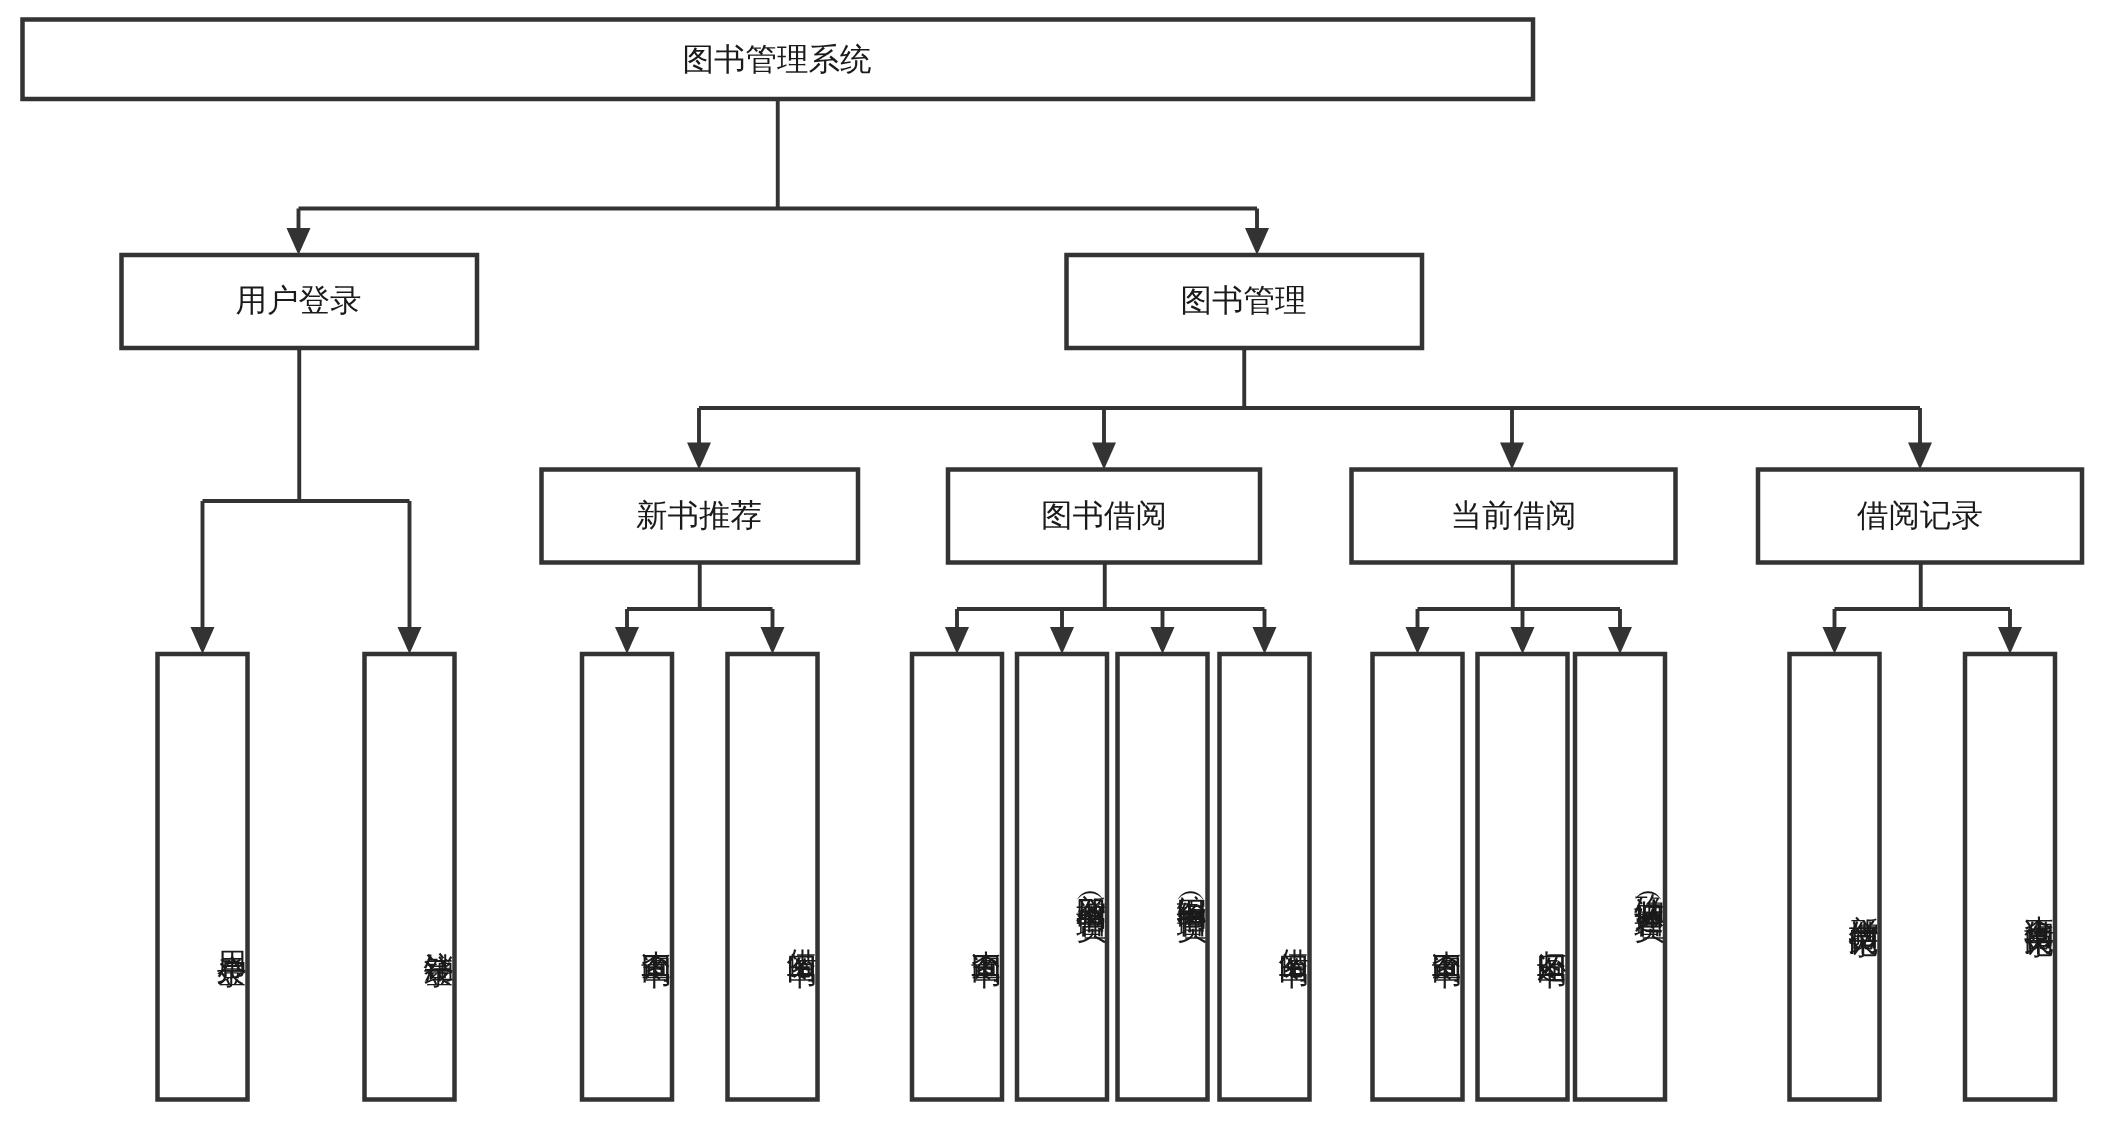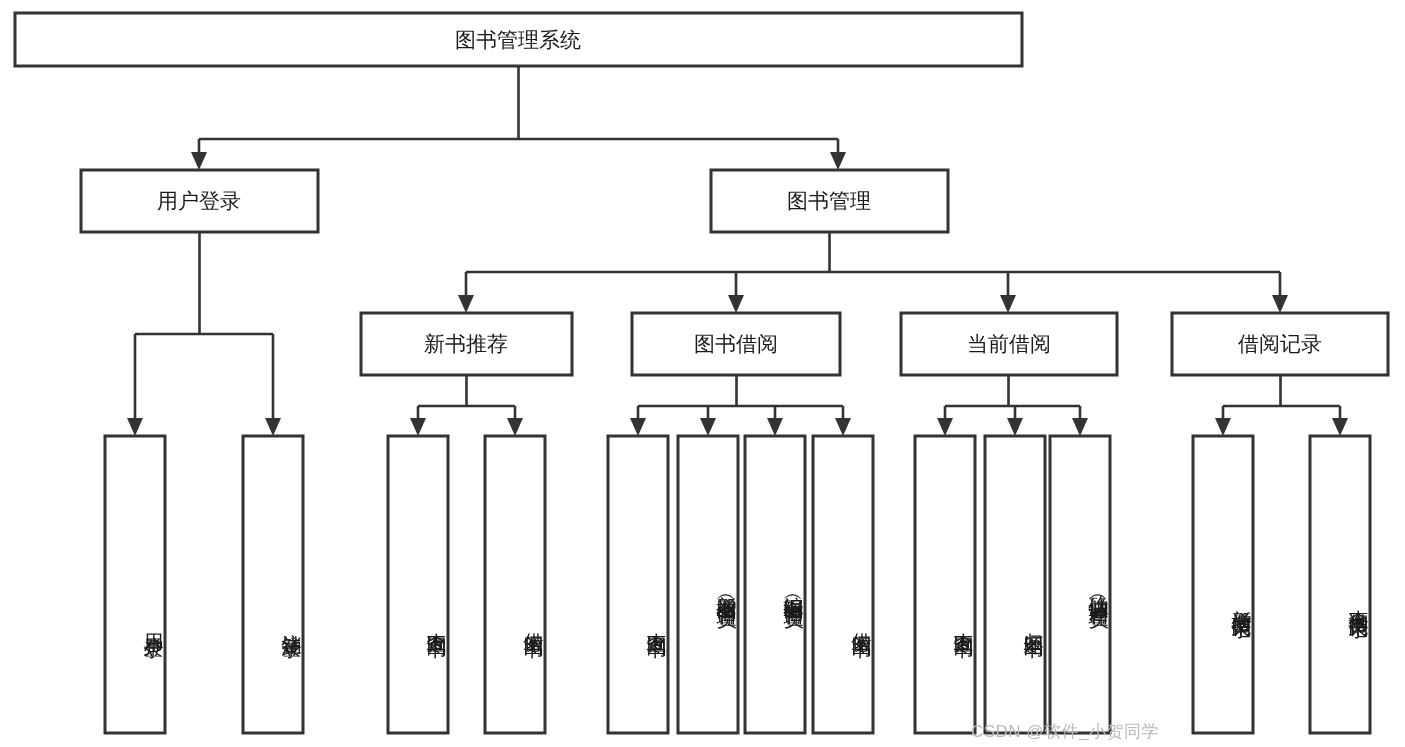--- a/index.html
+++ b/index.html
@@ -224,15 +224,14 @@
   <div class="vlabel" style="left:608px; top:508px;  width:60px; height:225px;">查询图书</div>
   <div class="vlabel" style="left:678px; top:444px;  width:60px; height:289px;">新增图书（管理员）</div>
   <div class="vlabel" style="left:745px; top:444px;  width:60px; height:289px;">编辑图书（管理员）</div>
   <div class="vlabel" style="left:813px; top:508px;  width:60px; height:225px;">借阅图书</div>
   <div class="vlabel" style="left:915px; top:508px;  width:60px; height:225px;">查询图书</div>
   <div class="vlabel" style="left:985px; top:508px;  width:60px; height:225px;">归还图书</div>
   <div class="vlabel" style="left:1050px; top:444px; width:60px; height:289px;">确认归还（管理员）</div>
   <div class="vlabel" style="left:1193px; top:466px; width:60px; height:267px;">新增借阅记录</div>
   <div class="vlabel" style="left:1310px; top:466px; width:60px; height:267px;">查询借阅记录</div>
 
-  <div class="watermark">CSDN @软件_小贺同学</div>
 
 </div>
 
 </body></html>

